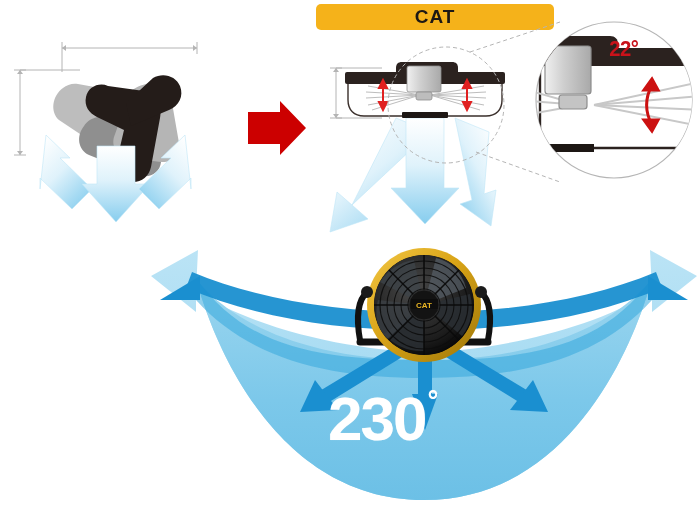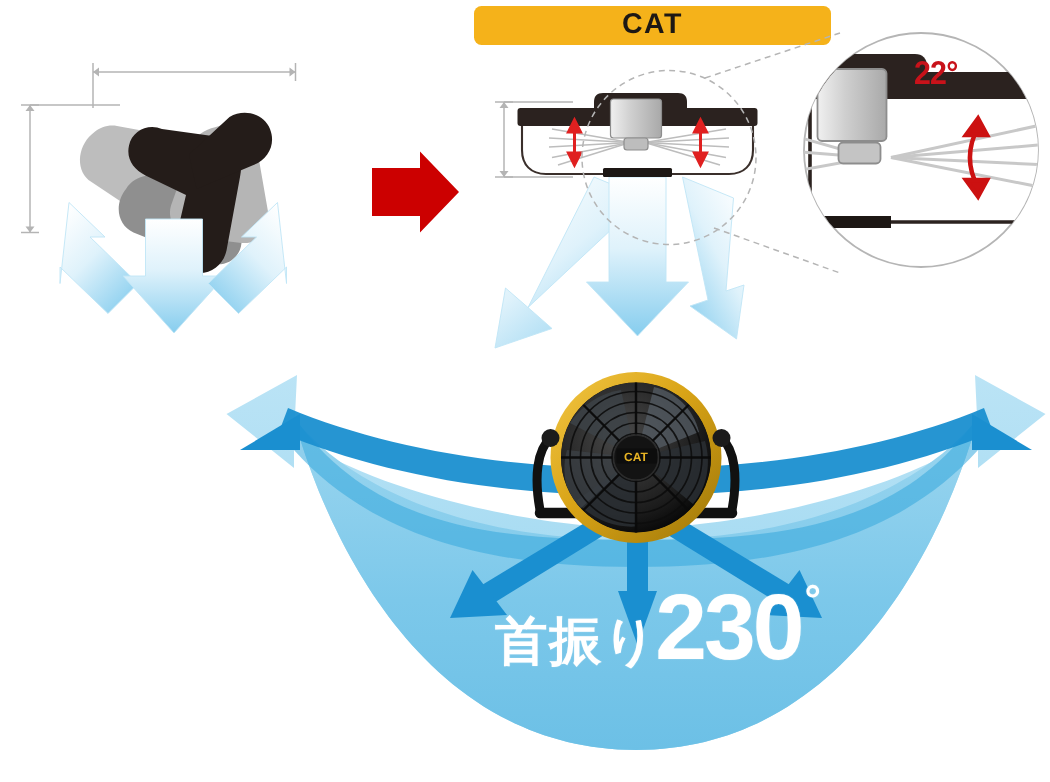--- a/index.html
+++ b/index.html
@@ -321,18 +321,17 @@
         <circle cx="481" cy="292" r="6" fill="#1b1b1b"></circle>
       </g>
     </g>
   </svg>
 
   <div id="cat-text" class="lbl">CAT</div>
 
   <div id="deg22" class="lbl">22°</div>
 
   <div id="osc-caption" class="lbl">
-    <span id="osc-jp">首振り</span>
     <span id="osc-num">230</span>
     <span id="osc-deg">°</span>
   </div>
 
 </div>
 
 </body></html>

